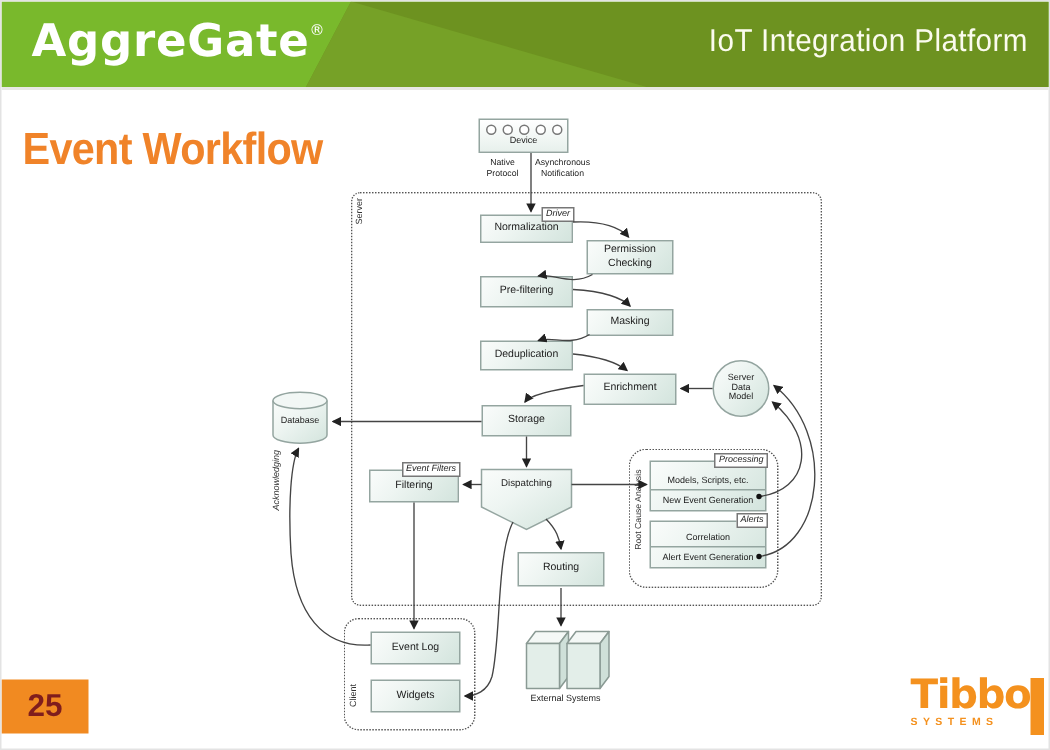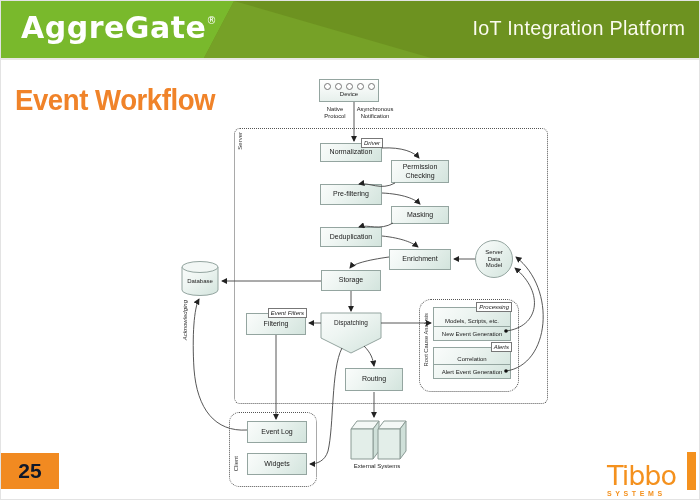--- a/index.html
+++ b/index.html
@@ -14,24 +14,24 @@
   .logo{position:absolute;left:20px;top:9px;color:#fff;font-size:30px;font-weight:bold;
         letter-spacing:.5px;font-family:"DejaVu Sans","Liberation Sans",sans-serif;text-align:right;}
   .logo sup{font-size:10px;font-weight:normal;vertical-align:14px;}
   .product{position:absolute;right:16px;top:15px;color:#fbfbee;font-size:21px;font-weight:normal;
            transform:scaleX(.94);transform-origin:right center;letter-spacing:.3px;}
   .header-strip{position:absolute;left:0;top:57px;width:700px;height:2px;background:#e8e8e4;}
   
   .title{position:absolute;left:14px;top:82px;color:#f08329;font-size:30px;font-weight:bold;
          letter-spacing:-.5px;transform:scaleX(.92);transform-origin:left center;}
   .pagebox{position:absolute;left:0;top:452px;width:58px;height:36px;background:#f18a21;
-           display:flex;align-items:center;justify-content:center;color:#0f172a;font-size:21px;font-weight:bold;}
+           display:flex;align-items:center;justify-content:center;color:#7f1d1d;font-size:21px;font-weight:bold;}
   .tibbo{position:absolute;left:606px;top:450px;width:92px;color:#f4911e;}
-  .tibbo-word{font-size:27px;font-weight:normal;letter-spacing:-1px;line-height:26px;
-              font-family:"DejaVu Sans","Liberation Sans",sans-serif;margin-top:12px;}
+  .tibbo-word{font-size:27px;font-weight:bold;letter-spacing:-1px;line-height:26px;
+              font-family:"DejaVu Sans","Liberation Sans",sans-serif;}
   .tibbo-sub{font-size:7px;letter-spacing:3.6px;margin-top:1px;font-weight:bold;}
   .tibbo-bar{position:absolute;left:80px;top:1px;width:9px;height:38px;background:#f4911e;}
   
   svg.layer{position:absolute;left:0;top:0;width:700px;height:500px;pointer-events:none;}
   #shapes-layer{z-index:1;} #lines-layer{z-index:4;}
   .node{position:absolute;z-index:2;border:1px solid #94a5a0;box-sizing:border-box;
         background:linear-gradient(130deg,#fafcfb 0%,#eef5f2 35%,#d3e4dd 100%);
         display:flex;align-items:center;justify-content:center;text-align:center;
         font-size:7px;color:#1a1a1a;line-height:1.15;}
   .node .pre{white-space:pre-line;}

